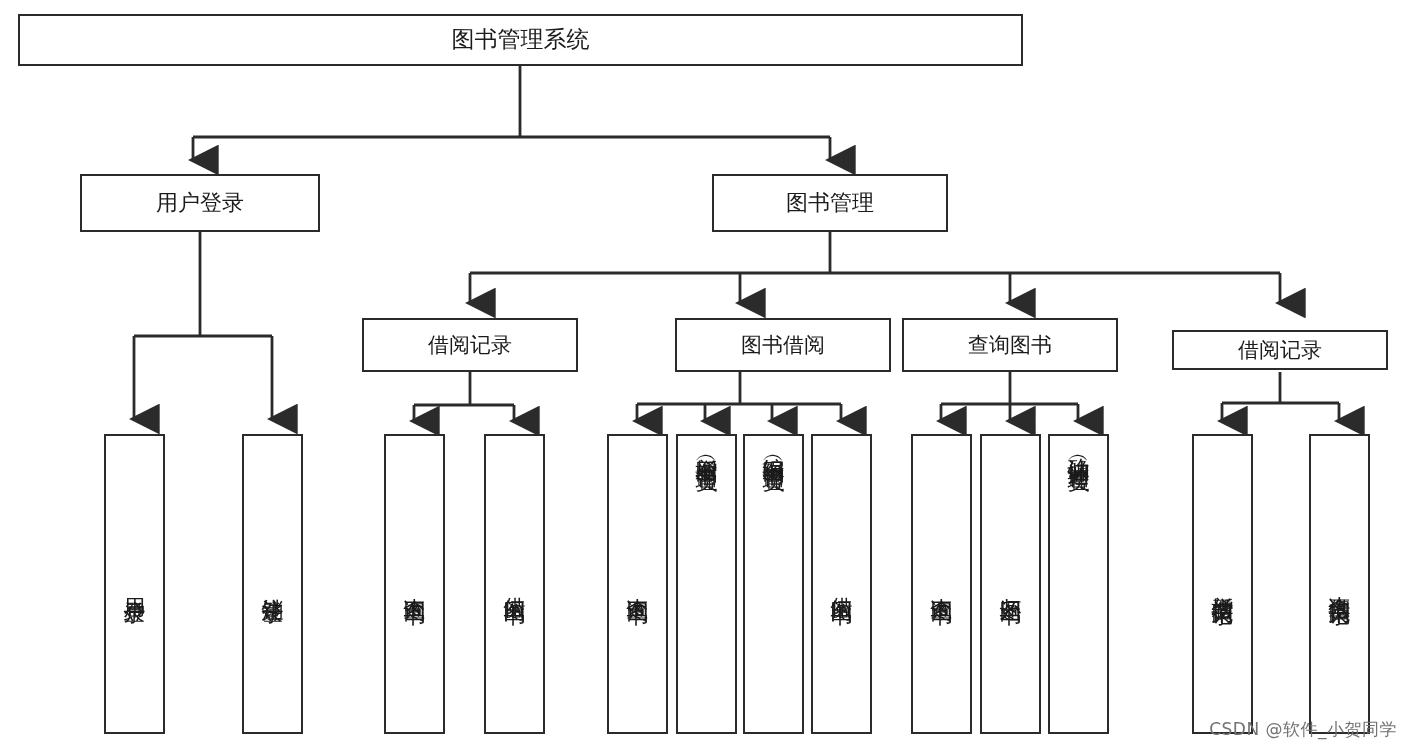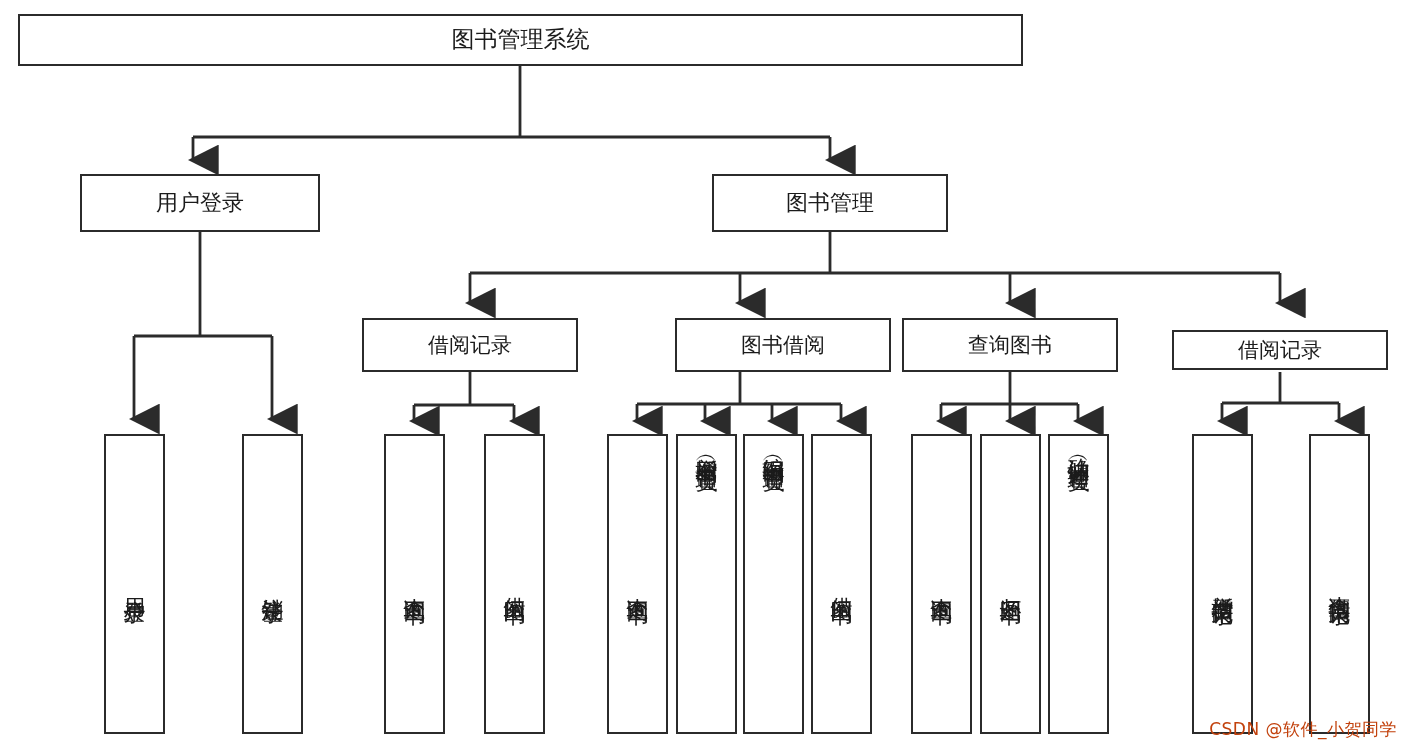--- a/index.html
+++ b/index.html
@@ -61,21 +61,21 @@
     white-space: nowrap;
   }
   .node.leaf.tall-text {
     align-items: flex-start;
   }
   .watermark {
     position: absolute;
     right: 8px;
     bottom: 6px;
     font-size: 17px;
-    color: #c2410c;
+    color: #737373;
     letter-spacing: 0.5px;
     white-space: nowrap;
     font-family: "DejaVu Sans", "Liberation Sans", sans-serif;
     margin-left: 40px;
   }
 </style>
 </head>
 <body>
 
 <div id="canvas">

